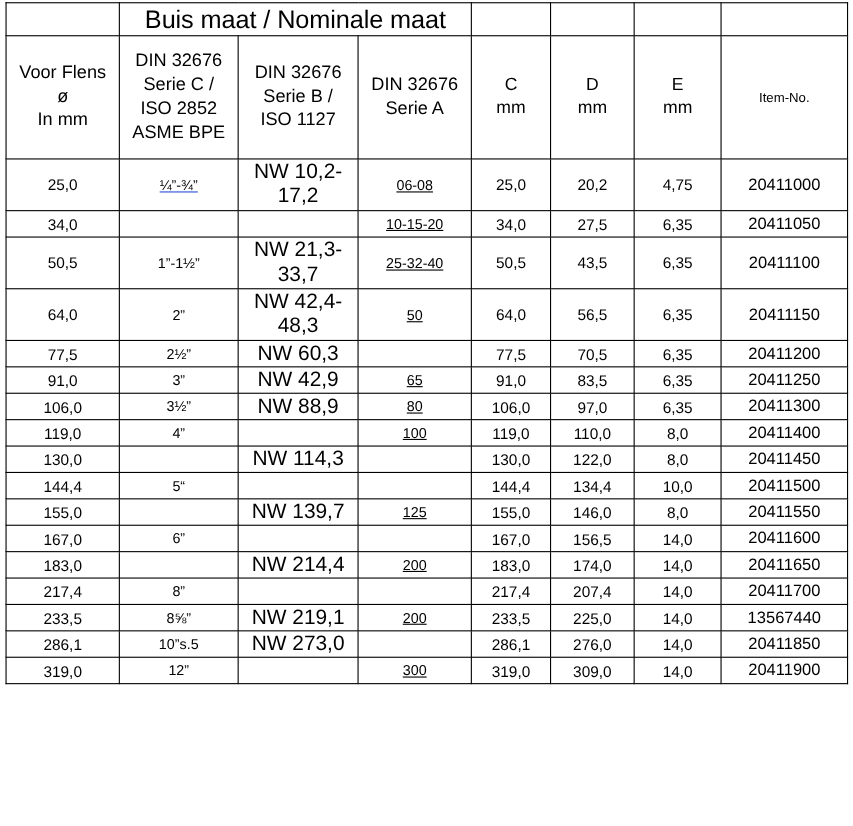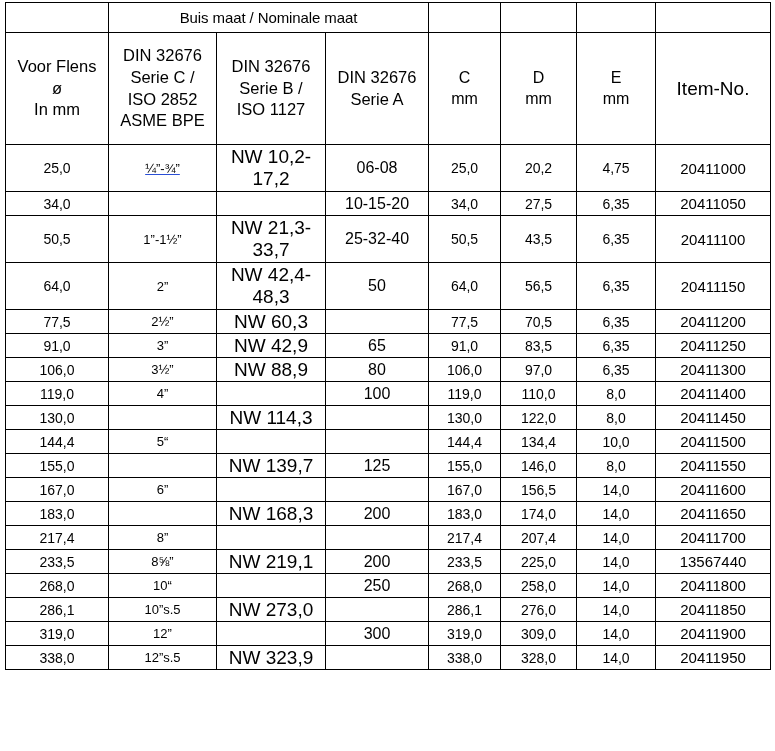--- a/index.html
+++ b/index.html
@@ -35,52 +35,52 @@
     border: 1px solid #000000;
     padding: 0;
     font-weight: normal;
     vertical-align: middle;
     text-align: center;
     color: #000000;
   }
 
   
   .hdr-group {
-    font-size: 15px;
+    font-size: 23px;
     height: 29px;
     line-height: 29px;
     letter-spacing: -0.1px;
     margin-top: 38px;
   }
   .hdr-main {
     font-size: 16.5px;
     line-height: 1.32;
     padding: 2px 1px;
   }
   .hdr-bold {
     font-weight: bold;
     font-size: 16px;
     line-height: 1.3;
   }
   .hdr-item {
     font-weight: bold;
-    font-size: 19px;
+    font-size: 12px;
   }
   .blank-corner {
     border-top: 1px solid #000000;
     border-left: 1px solid #000000;
     border-right: 1px solid #000000;
     border-bottom: none;
   }
 
   
   td.c-flens  { font-size: 14px; }
   td.c-seriec { font-size: 13px; margin-top: 39px; }
   td.c-serieb { font-size: 19px; margin-left: 20px; }
-  td.c-seriea { font-size: 16px; }
+  td.c-seriea { font-size: 13px; text-decoration: underline; }
   td.c-c, td.c-d, td.c-e { font-size: 14px; }
   td.c-item {
     font-size: 15px;
     vertical-align: top;
     padding-top: 3px;
   }
 
   tr.r-tall  td { height: 46px; }
   tr.r-short td { height: 23px; }
 
@@ -274,21 +274,21 @@
           <td class="c-serieb"><span class="nw-wrap"></span></td>
           <td class="c-seriea"><span></span></td>
           <td class="c-c"><span>167,0</span></td>
           <td class="c-d"><span>156,5</span></td>
           <td class="c-e"><span>14,0</span></td>
           <td class="c-item"><span>20411600</span></td>
         </tr>
         <tr class="r-short">
           <td class="c-flens"><span>183,0</span></td>
           <td class="c-seriec"><span></span></td>
-          <td class="c-serieb"><span class="nw-wrap">NW 168,3</span></td>
+          <td class="c-serieb"><span class="nw-wrap">NW 214,4</span></td>
           <td class="c-seriea"><span>200</span></td>
           <td class="c-c"><span>183,0</span></td>
           <td class="c-d"><span>174,0</span></td>
           <td class="c-e"><span>14,0</span></td>
           <td class="c-item"><span>20411650</span></td>
         </tr>
         <tr class="r-short">
           <td class="c-flens"><span>217,4</span></td>
           <td class="c-seriec"><span>8”</span></td>
           <td class="c-serieb"><span class="nw-wrap"></span></td>
@@ -302,54 +302,34 @@
           <td class="c-flens"><span>233,5</span></td>
           <td class="c-seriec"><span>8⅝”</span></td>
           <td class="c-serieb"><span class="nw-wrap">NW 219,1</span></td>
           <td class="c-seriea"><span>200</span></td>
           <td class="c-c"><span>233,5</span></td>
           <td class="c-d"><span>225,0</span></td>
           <td class="c-e"><span>14,0</span></td>
           <td class="c-item"><span>13567440</span></td>
         </tr>
         <tr class="r-short">
-          <td class="c-flens"><span>268,0</span></td>
-          <td class="c-seriec"><span>10“</span></td>
-          <td class="c-serieb"><span class="nw-wrap"></span></td>
-          <td class="c-seriea"><span>250</span></td>
-          <td class="c-c"><span>268,0</span></td>
-          <td class="c-d"><span>258,0</span></td>
-          <td class="c-e"><span>14,0</span></td>
-          <td class="c-item"><span>20411800</span></td>
-        </tr>
-        <tr class="r-short">
           <td class="c-flens"><span>286,1</span></td>
           <td class="c-seriec"><span>10”s.5</span></td>
           <td class="c-serieb"><span class="nw-wrap">NW 273,0</span></td>
           <td class="c-seriea"><span></span></td>
           <td class="c-c"><span>286,1</span></td>
           <td class="c-d"><span>276,0</span></td>
           <td class="c-e"><span>14,0</span></td>
           <td class="c-item"><span>20411850</span></td>
         </tr>
         <tr class="r-short">
           <td class="c-flens"><span>319,0</span></td>
           <td class="c-seriec"><span>12”</span></td>
           <td class="c-serieb"><span class="nw-wrap"></span></td>
           <td class="c-seriea"><span>300</span></td>
           <td class="c-c"><span>319,0</span></td>
           <td class="c-d"><span>309,0</span></td>
           <td class="c-e"><span>14,0</span></td>
           <td class="c-item"><span>20411900</span></td>
         </tr>
-        <tr class="r-short">
-          <td class="c-flens"><span>338,0</span></td>
-          <td class="c-seriec"><span>12”s.5</span></td>
-          <td class="c-serieb"><span class="nw-wrap">NW 323,9</span></td>
-          <td class="c-seriea"><span></span></td>
-          <td class="c-c"><span>338,0</span></td>
-          <td class="c-d"><span>328,0</span></td>
-          <td class="c-e"><span>14,0</span></td>
-          <td class="c-item"><span>20411950</span></td>
-        </tr>
       </tbody>
   </table>
 </div>
 
 </body></html>

